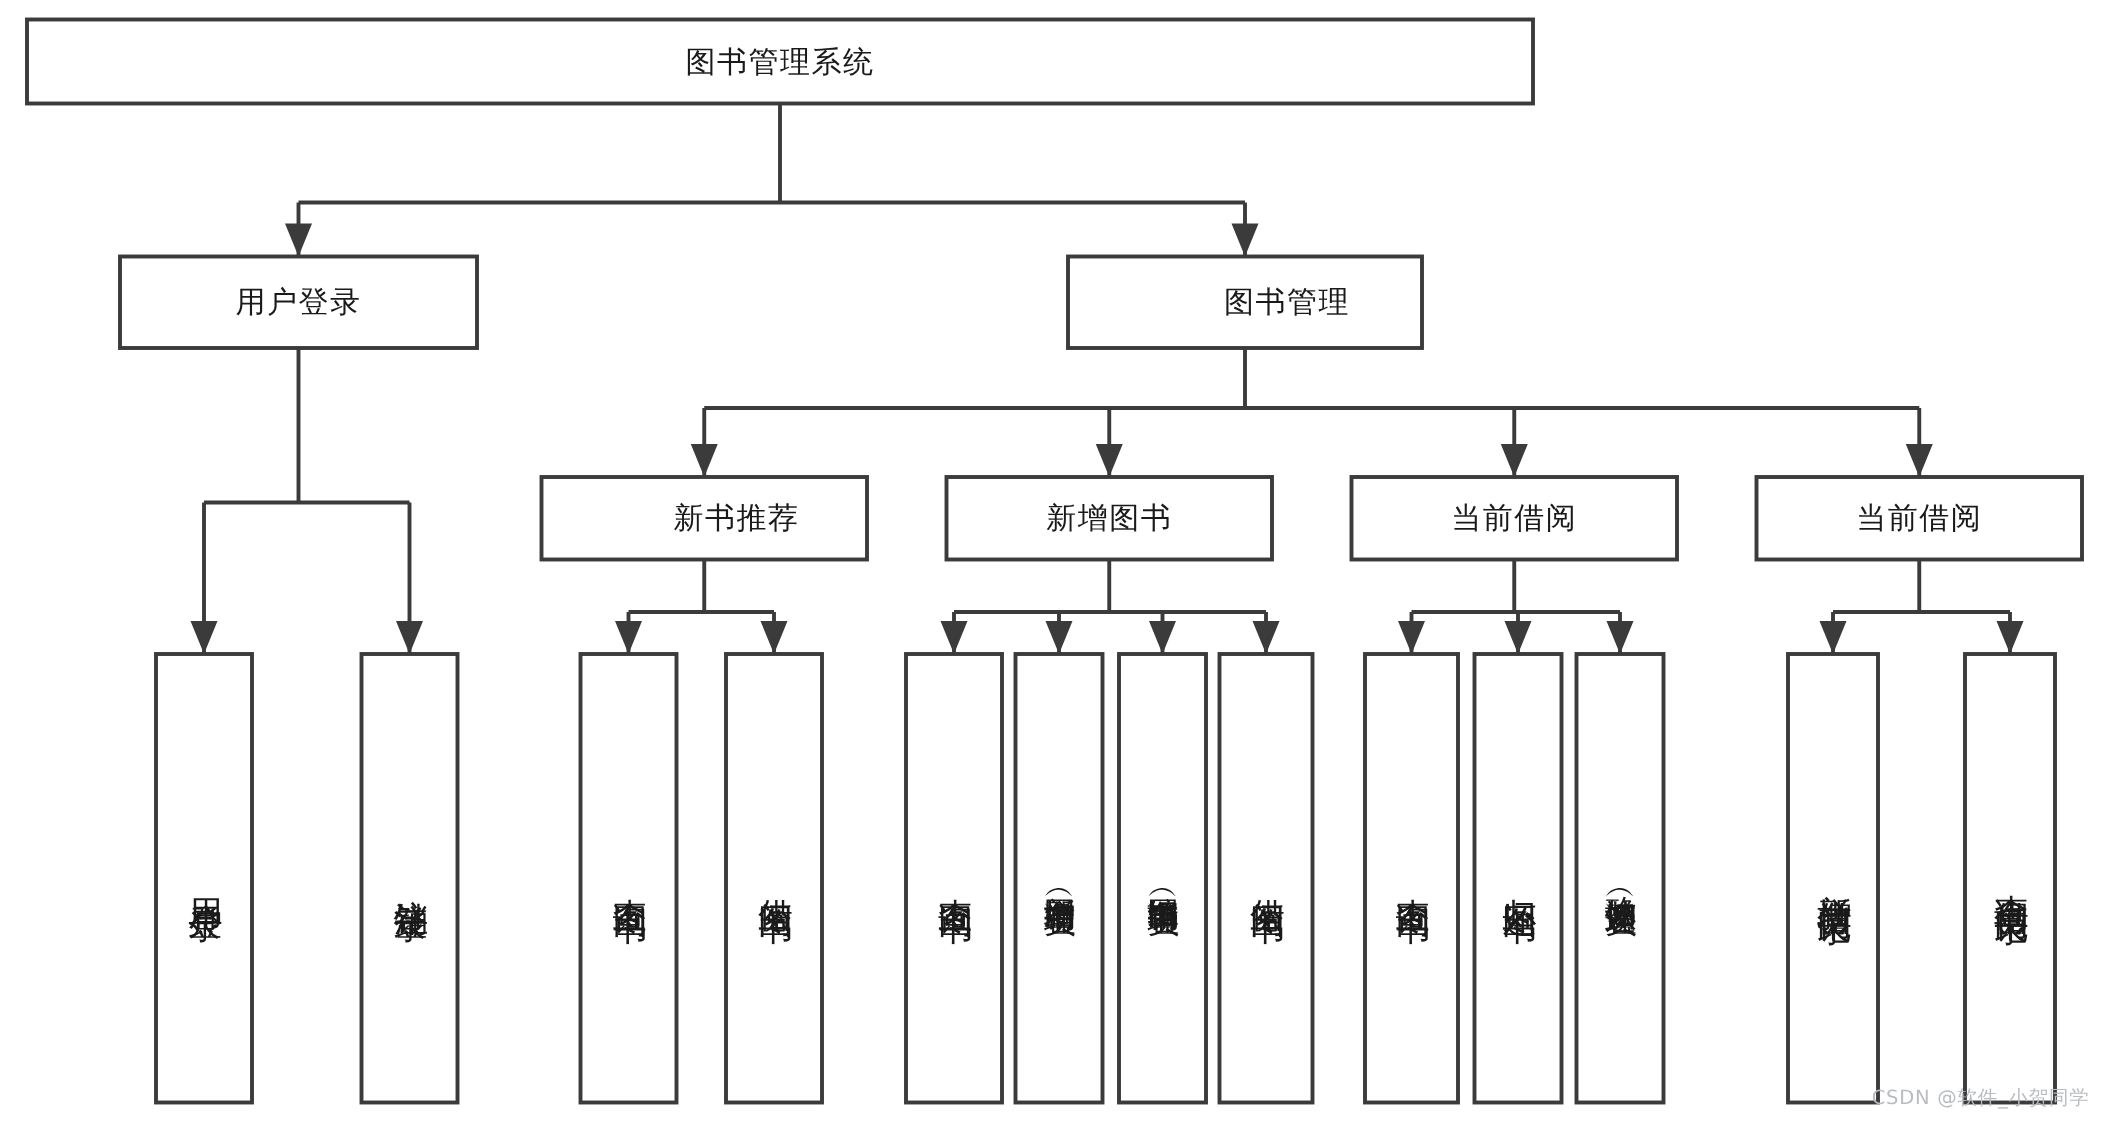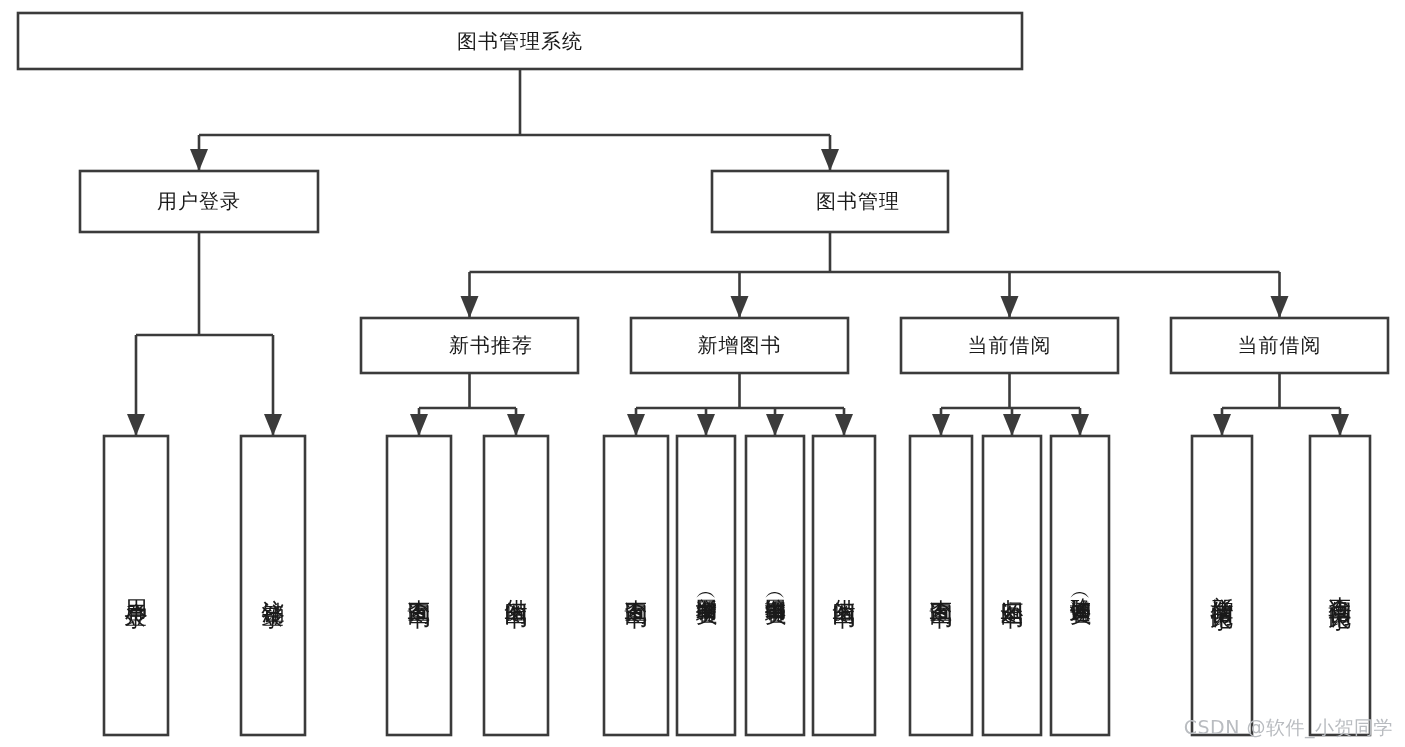--- a/index.html
+++ b/index.html
@@ -70,21 +70,21 @@
     font-size: 20px;
     color: #1a1a1a;
     letter-spacing: 1px;
     white-space: nowrap;
   }
   #watermark {
     position: absolute;
     right: 12px;
     bottom: 6px;
     font-family: "DejaVu Sans", "Liberation Sans", sans-serif;
-    font-size: 19px;
+    font-size: 13px;
     color: #b9bcc0;
     letter-spacing: 0.5px;
     white-space: nowrap;
   }
 </style>
 </head>
 <body>
 
 <div id="diagram-root">
 

